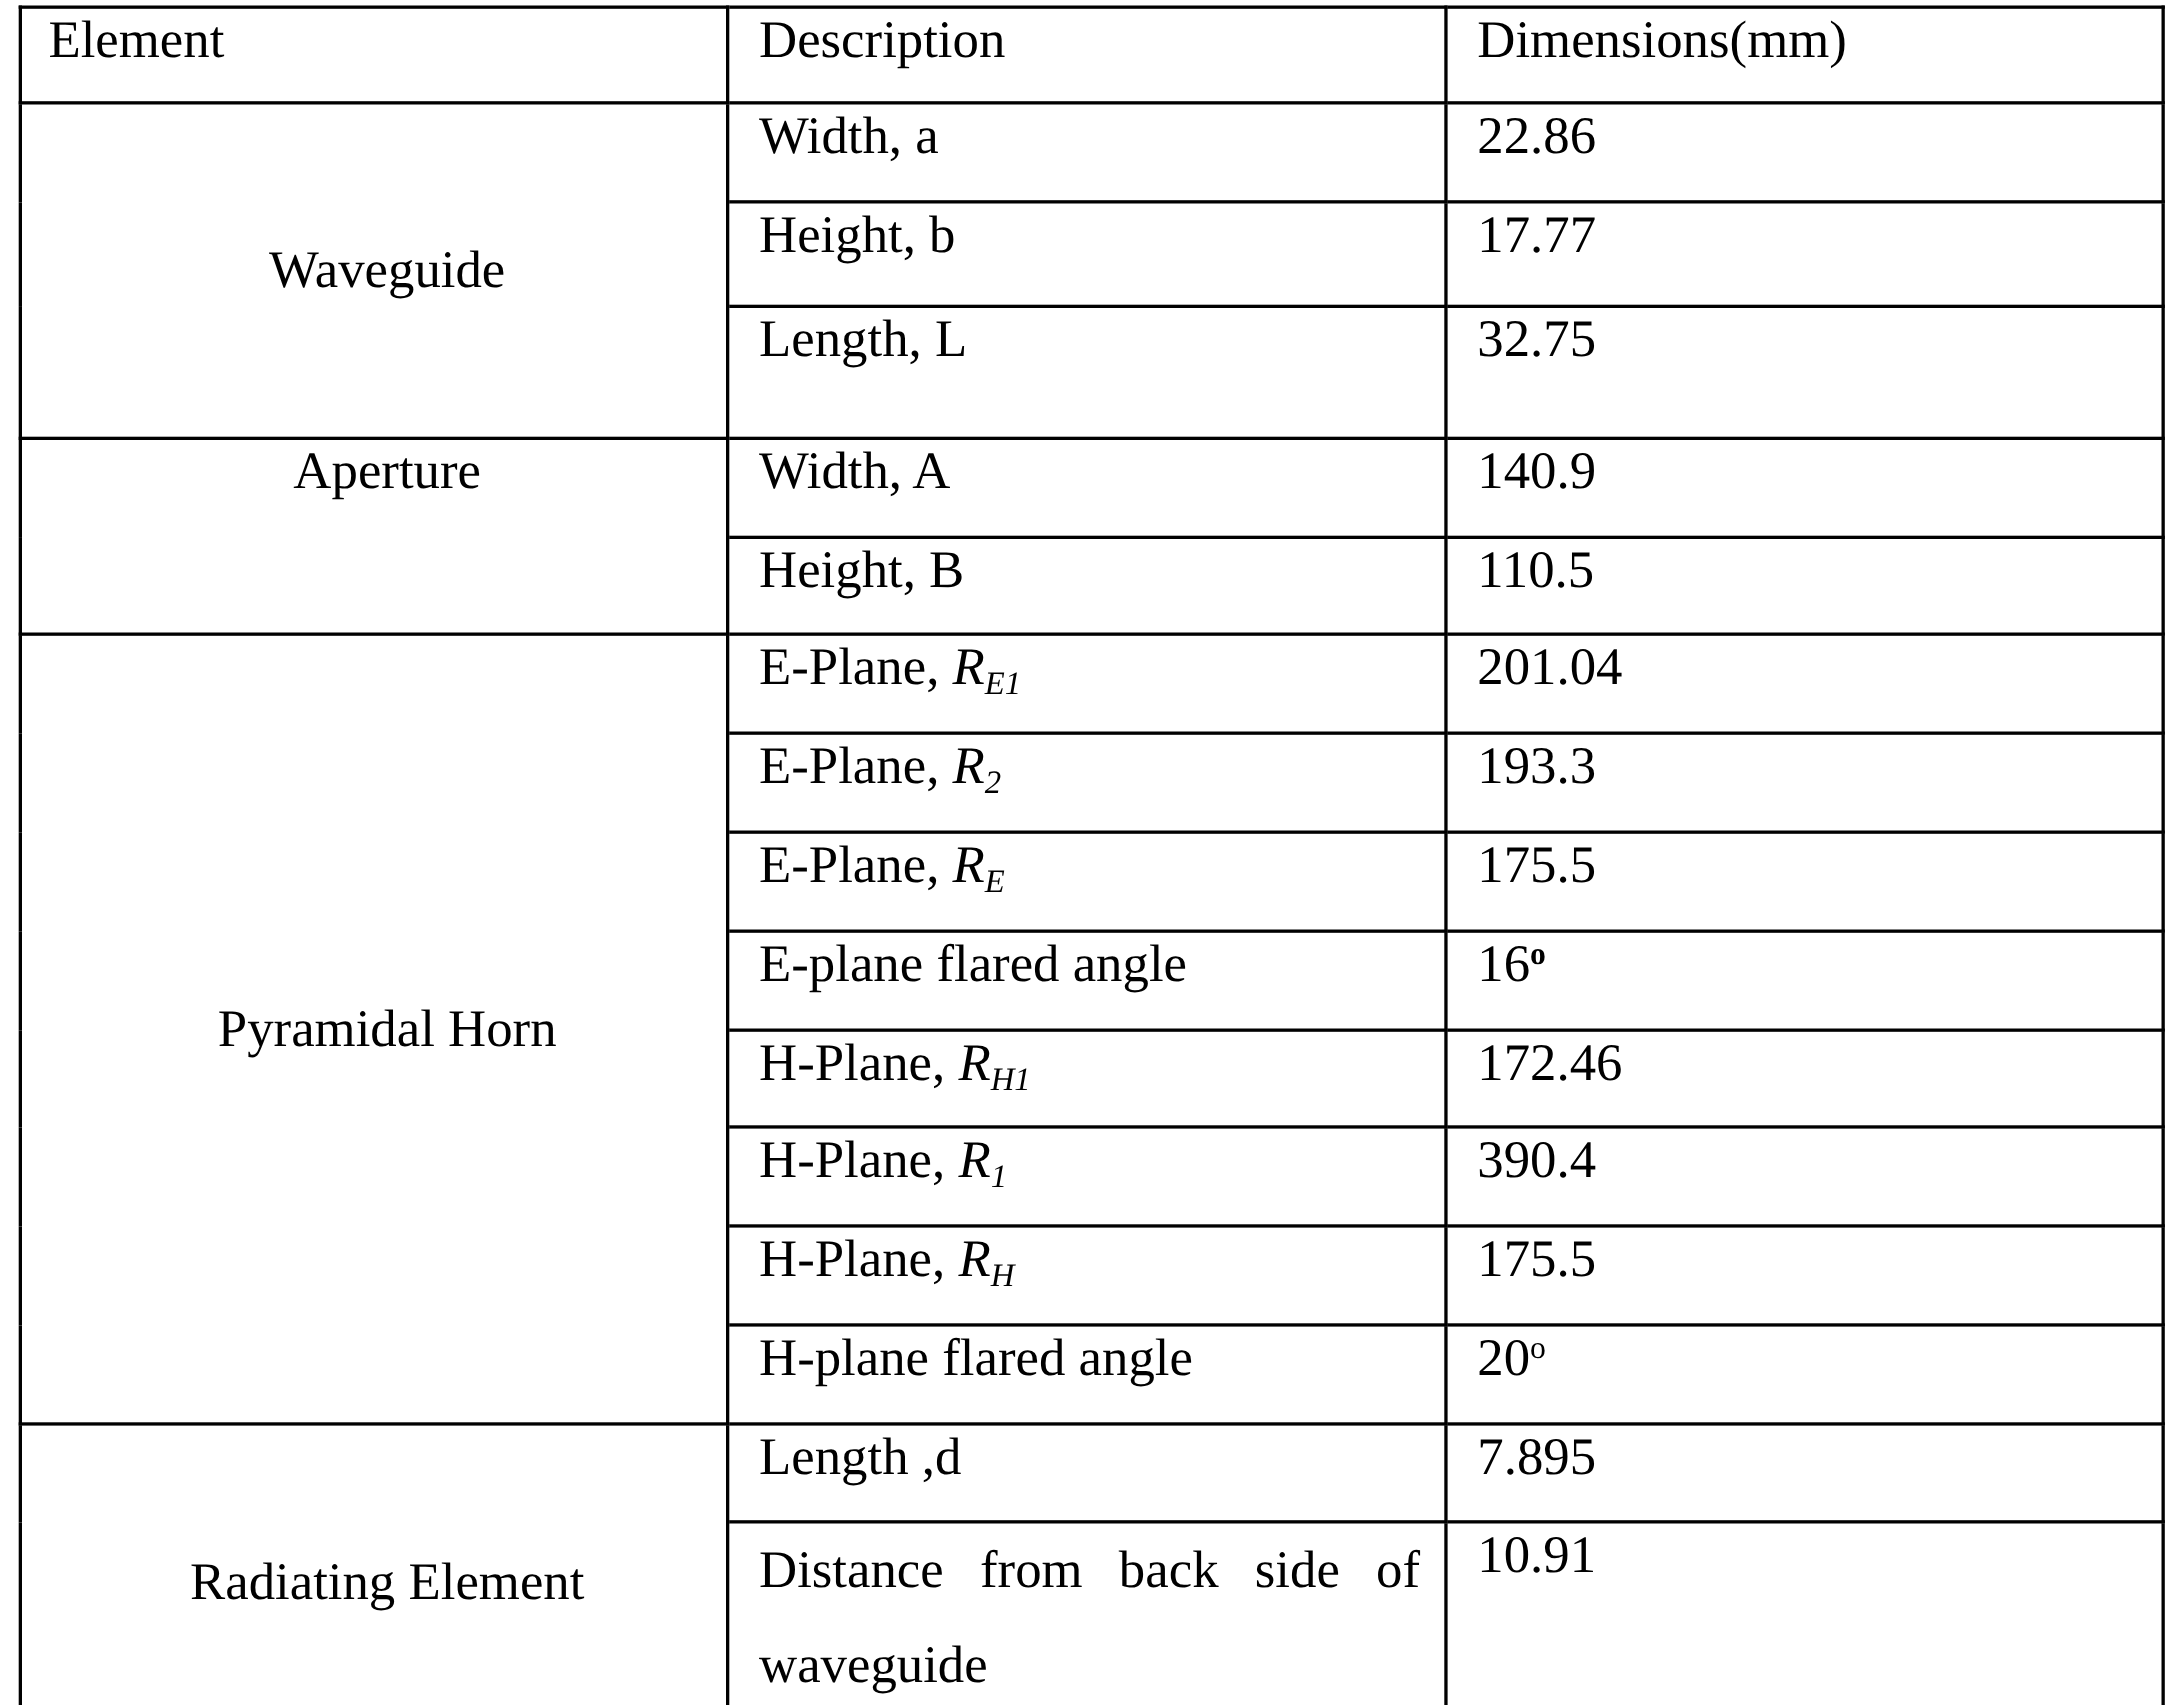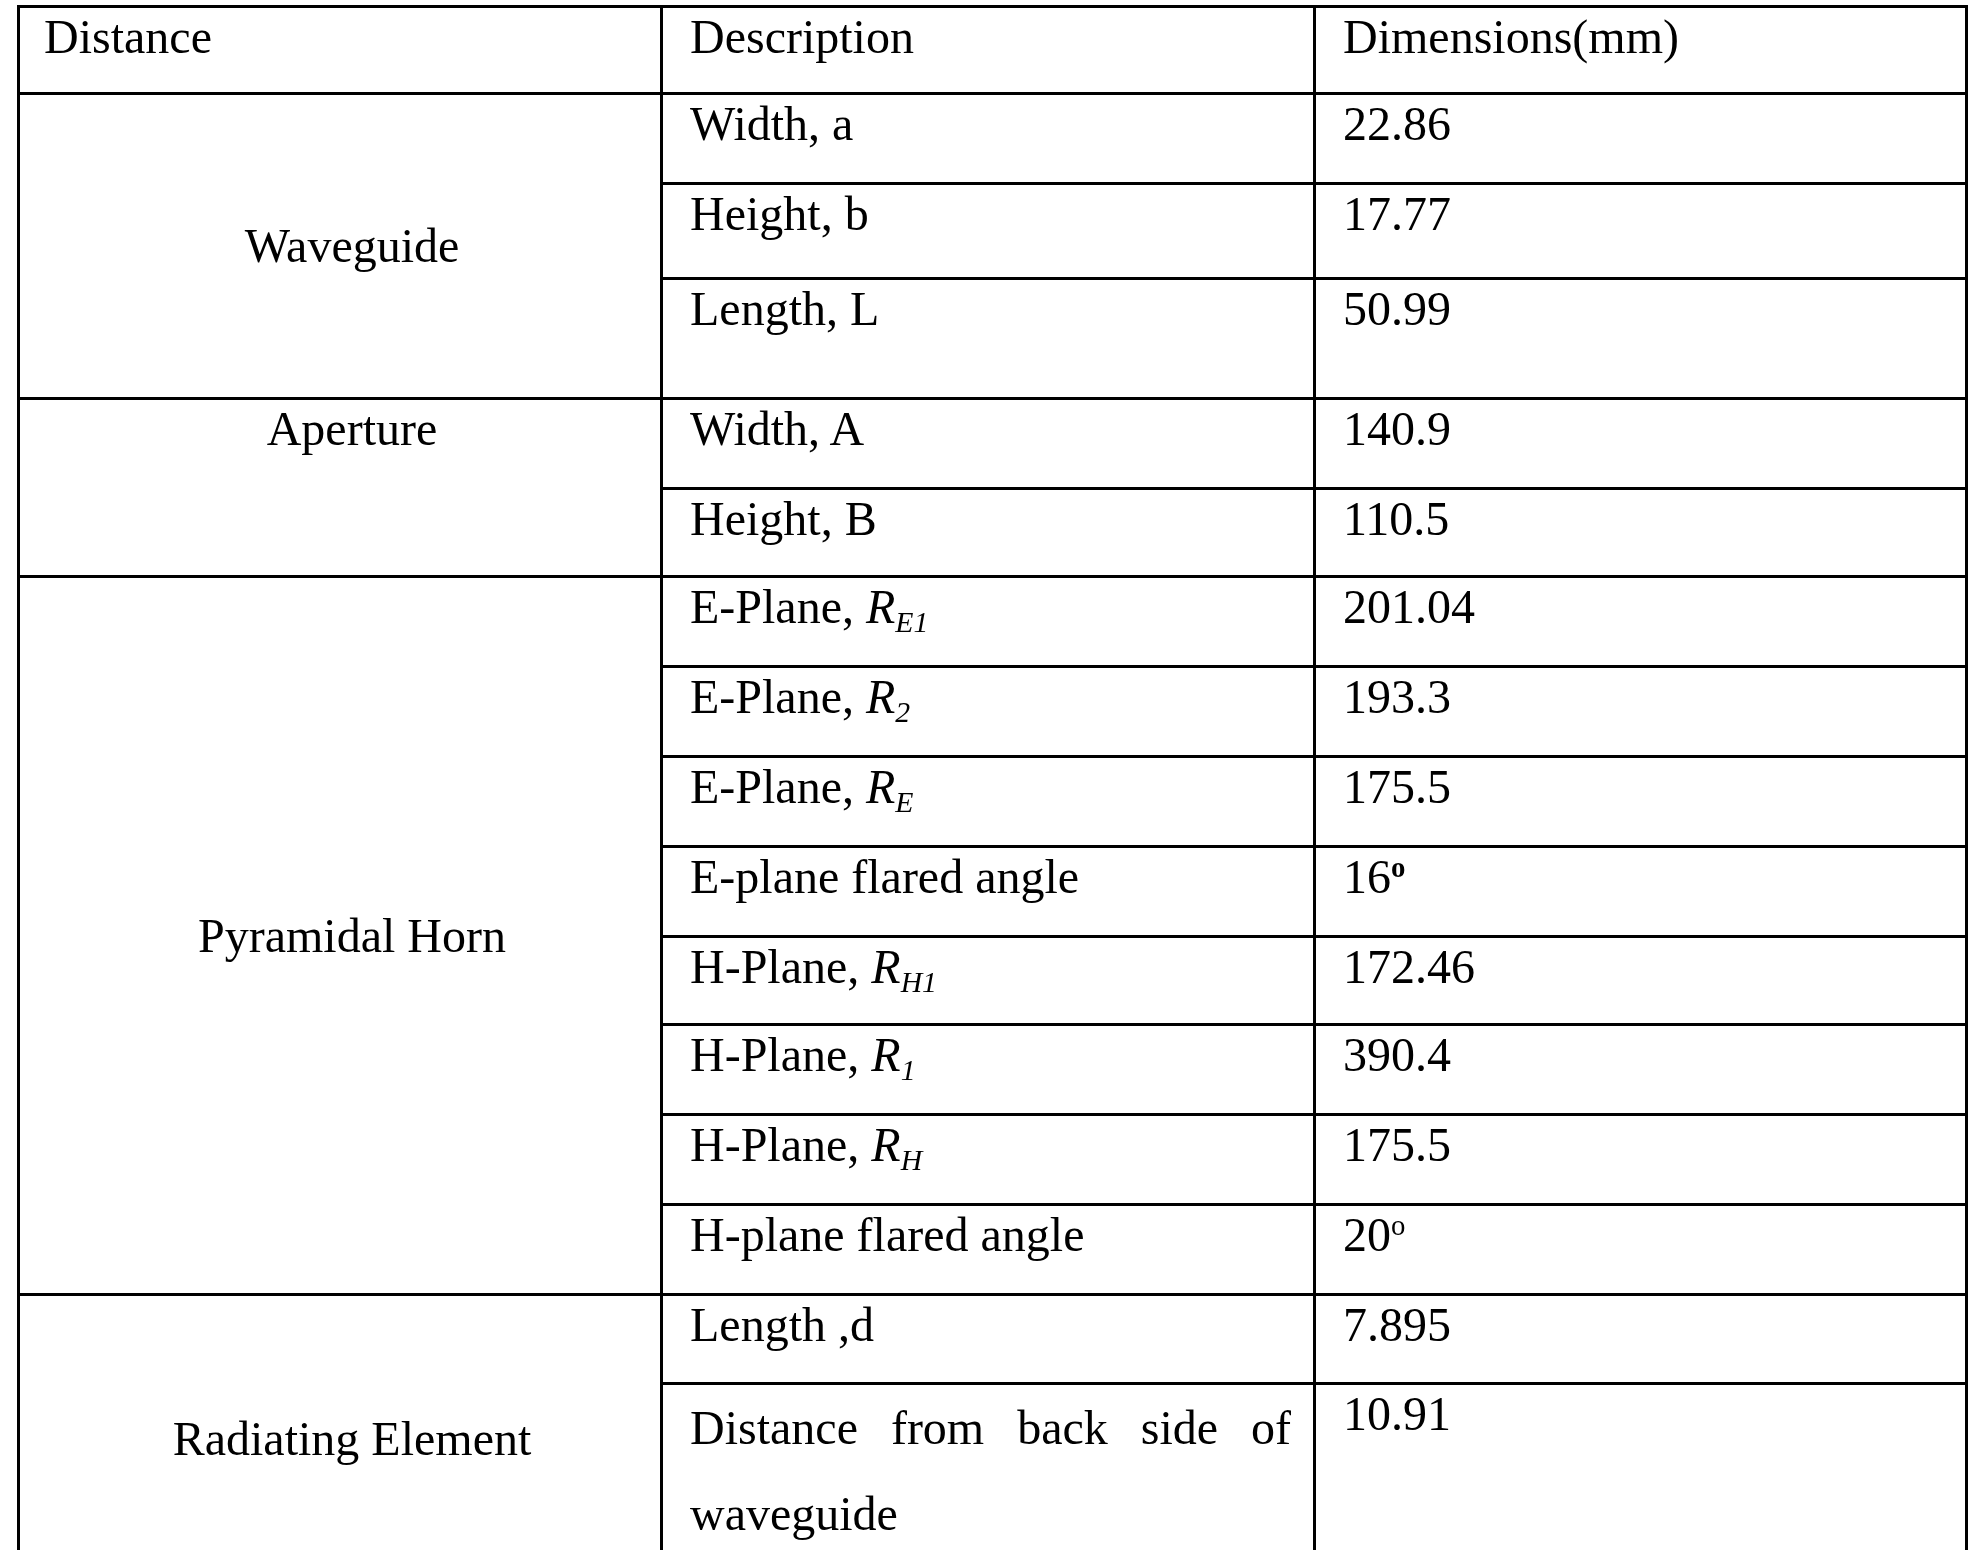--- a/index.html
+++ b/index.html
@@ -31,37 +31,37 @@
 <body>
 
 <table class="tbl">
   <colgroup>
     <col style="width:643px">
     <col style="width:653px">
     <col style="width:652px">
   </colgroup>
   <tbody>
     <tr style="height:87px">
-      <td class="sec-h" style="padding-left:24px"><span>Distance</span></td>
+      <td class="sec-h" style="padding-left:24px"><span>Element</span></td>
       <td class="desc"><span>Description</span></td>
       <td class="dim"><span>Dimensions(mm)</span></td>
     </tr>
 
     <tr style="height:90px">
       <td class="sec" rowspan="3"><span>Waveguide</span></td>
       <td class="desc"><span>Width, a</span></td>
       <td class="dim"><span>22.86</span></td>
     </tr>
     <tr style="height:95px">
       <td class="desc"><span>Height, b</span></td>
       <td class="dim"><span>17.77</span></td>
     </tr>
     <tr style="height:120px">
       <td class="desc"><span>Length, L</span></td>
-      <td class="dim"><span>50.99</span></td>
+      <td class="dim"><span>32.75</span></td>
     </tr>
 
     <tr style="height:90px">
       <td class="sec" rowspan="2" style="vertical-align:top"><span>Aperture</span></td>
       <td class="desc"><span>Width, A</span></td>
       <td class="dim"><span>140.9</span></td>
     </tr>
     <tr style="height:88px">
       <td class="desc"><span>Height, B</span></td>
       <td class="dim"><span>110.5</span></td>

